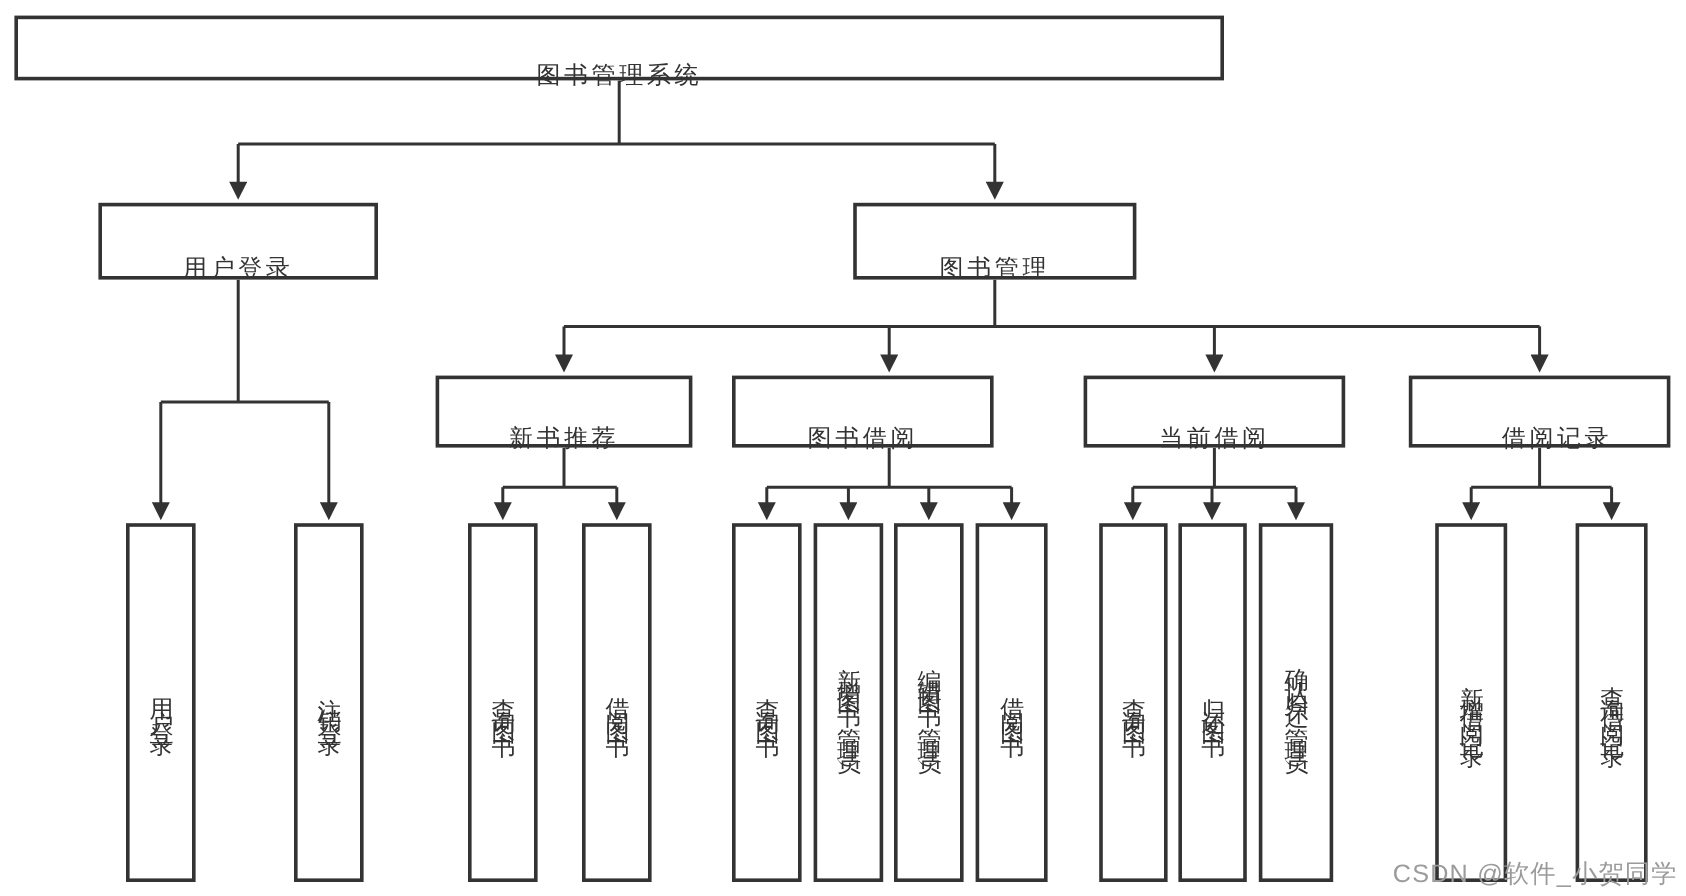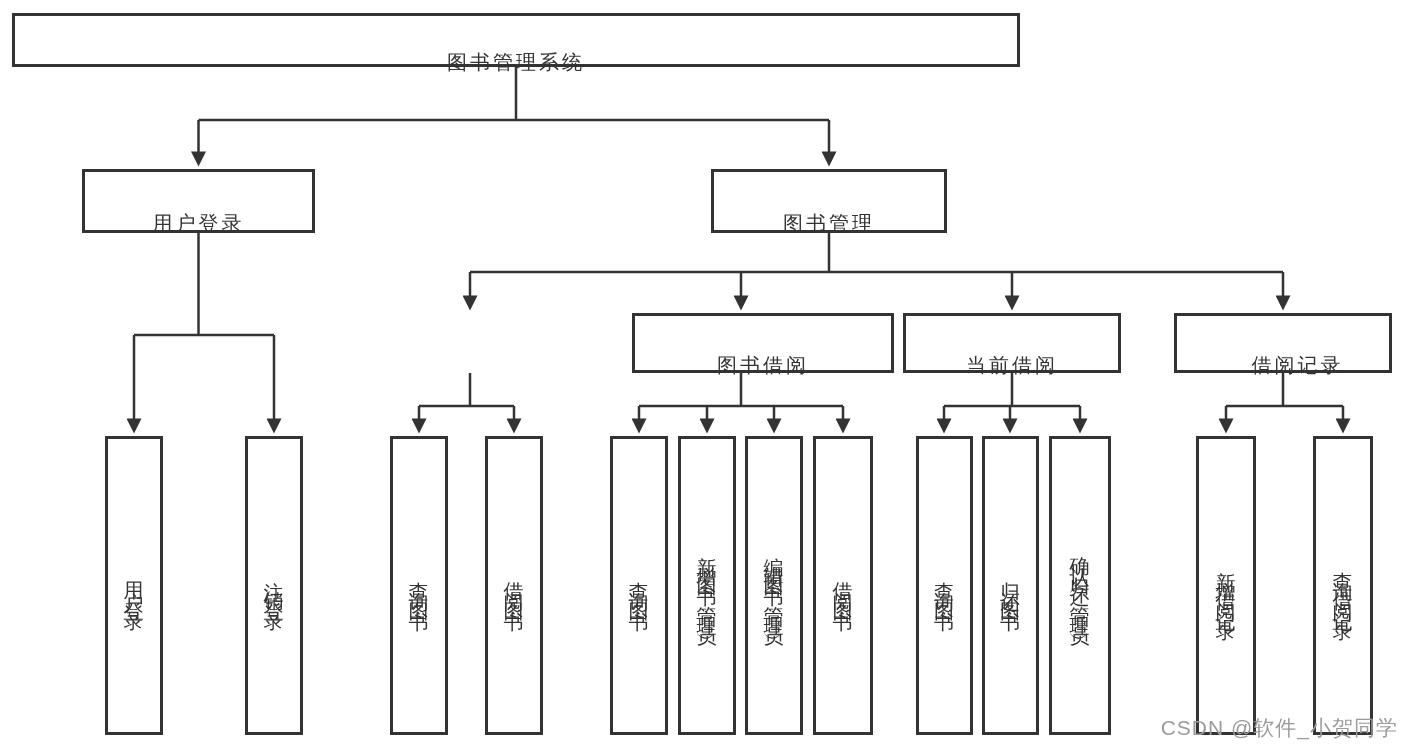--- a/index.html
+++ b/index.html
@@ -111,21 +111,24 @@
     <span>图书管理系统</span>
   </div>
 
   <div class="node h" style="left:82px; top:169px; width:233px; height:64px;">
     <span>用户登录</span>
   </div>
   <div class="node h" style="left:711px; top:169px; width:236px; height:64px;justify-content:center;">
     <span>图书管理</span>
   </div>
 
-  <div class="node h" style="left:632px; top:313px; width:262px; height:60px;">
+  <div class="node h" style="left:363px; top:313px; width:214px; height:60px;">
+    <span>新书推荐</span>
+  </div>
+  <div class="node h" style="left:610px; top:313px; width:218px; height:60px;">
     <span>图书借阅</span>
   </div>
   <div class="node h" style="left:903px; top:313px; width:218px; height:60px;align-items:center;">
     <span>当前借阅</span>
   </div>
   <div class="node h" style="left:1174px; top:313px; width:218px; height:60px;padding-left:29px;">
     <span>借阅记录</span>
   </div>
 
   <div class="node v" style="left:105px; top:436px; width:58px; height:299px;">

